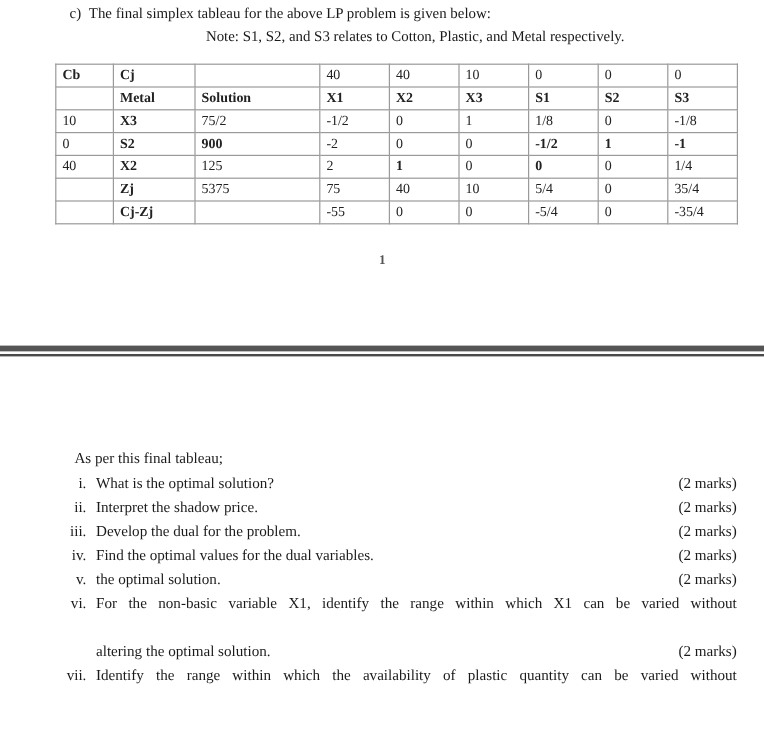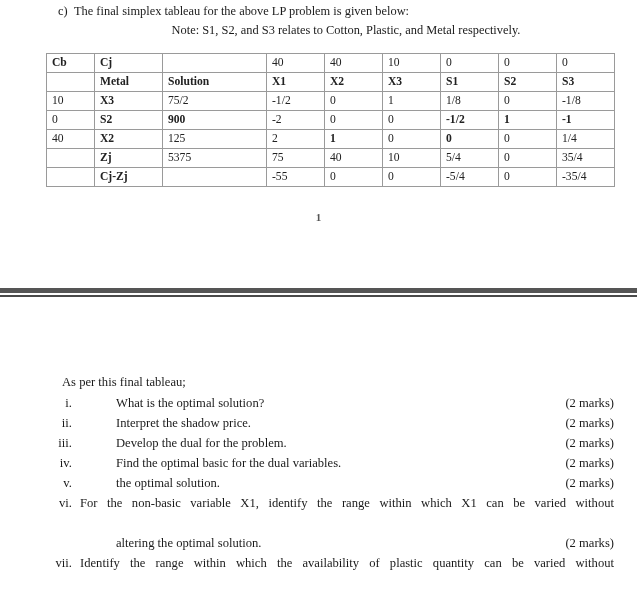--- a/index.html
+++ b/index.html
@@ -174,21 +174,20 @@
   }
   .wrap-para:after {
     content: "";
     display: inline-block;
     width: 100%;
   }
   .tail-row {
     display: flex;
     justify-content: space-between;
     align-items: baseline;
-    margin-left: 36px;
   }
 </style>
 </head>
 <body>
 
 <div id="page-one">
 
   <div class="intro">
     <div class="intro-row">
       <span class="intro-marker">c)</span>
@@ -339,21 +338,21 @@
           <span>Develop the dual for the problem.</span>
           <span>(2 marks)</span>
         </div>
       </div>
     </div>
 
     <div class="qitem">
       <div class="qnum">iv.</div>
       <div class="qbody">
         <div class="tail-row">
-          <span>Find the optimal basic for the dual variables.</span>
+          <span>Find the optimal values for the dual variables.</span>
           <span>(2 marks)</span>
         </div>
       </div>
     </div>
 
     <div class="qitem">
       <div class="qnum">v.</div>
       <div class="qbody">
         <div class="tail-row">
           <span>the optimal solution.</span>

